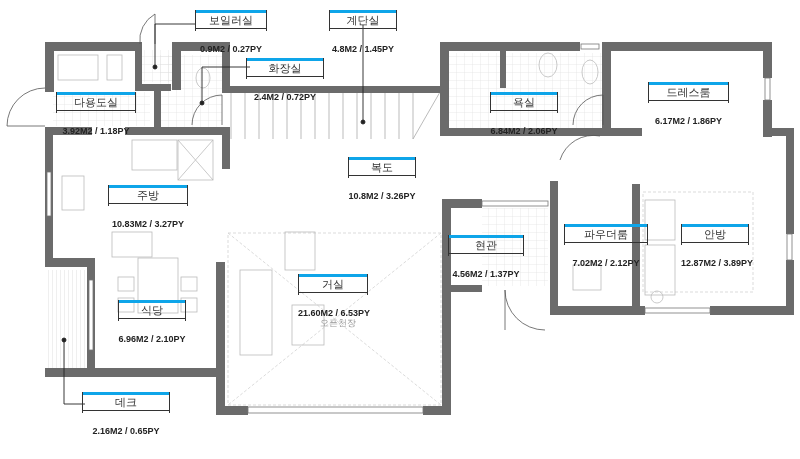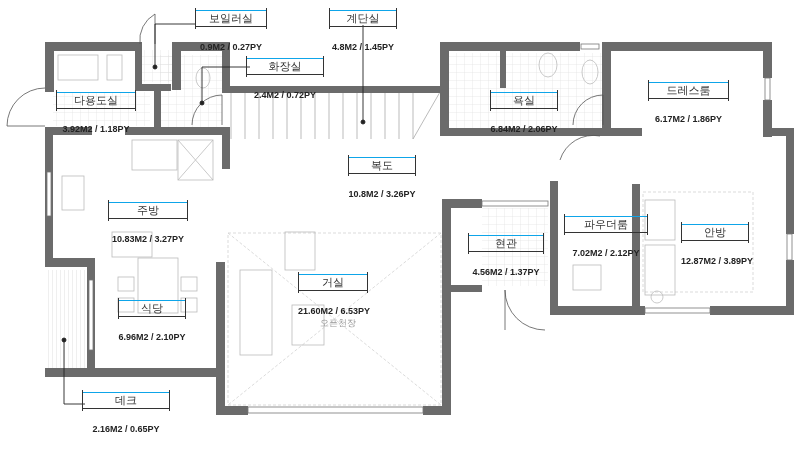--- a/index.html
+++ b/index.html
@@ -1,19 +1,19 @@
 <!DOCTYPE html>
 <html><head>
   <meta charset="utf-8">
   <style>
     html, body { margin: 0; padding: 0; background: #ffffff; }
     body { width: 800px; height: 459px; position: relative; overflow: hidden; font-family: "DejaVu Sans", "Liberation Sans", sans-serif; }
     #plan { position: absolute; left: 0; top: 0; width: 800px; height: 459px; }
     .label { position: absolute; text-align: center; }
-    .label .name-box { position: relative; border-top: 1px solid #0ea5e9; border-bottom: 1px solid #333; padding: 1px 0; margin: 0 auto; font-size: 11px; color: #333; line-height: 13px; }
+    .label .name-box { position: relative; border-top: 3px solid #0ea5e9; border-bottom: 1px solid #333; padding: 1px 0; margin: 0 auto; font-size: 11px; color: #333; line-height: 13px; }
     .label .name-box::before, .label .name-box::after { content: ""; position: absolute; top: -3px; bottom: -3px; width: 1px; background: #333; }
     .label .name-box::before { left: 0; }
     .label .name-box::after { right: 0; }
     .label .area { font-size: 9px; font-weight: bold; color: #222; white-space: nowrap; line-height: 11px; margin-top: 15px; font-family: "Liberation Sans", "DejaVu Sans", sans-serif; }
     .note { position: absolute; font-size: 9px; color: #999; }
   </style>
 </head>
 <body>
 
 <svg id="plan" viewBox="0 0 800 459" xmlns="http://www.w3.org/2000/svg">
@@ -194,29 +194,29 @@
   <div class="area">6.84M2 / 2.06PY</div>
 </div>
 <div class="label" style="left:648px; top:82px; width:81px;">
   <div class="name-box">드레스룸</div>
   <div class="area">6.17M2 / 1.86PY</div>
 </div>
 <div class="label" style="left:348px; top:157px; width:68px;">
   <div class="name-box">복도</div>
   <div class="area">10.8M2 / 3.26PY</div>
 </div>
-<div class="label" style="left:108px; top:202px; width:80px;">
+<div class="label" style="left:108px; top:185px; width:80px;">
   <div class="name-box">주방</div>
   <div class="area">10.83M2 / 3.27PY</div>
 </div>
-<div class="label" style="left:468px; top:235px; width:76px;">
+<div class="label" style="left:448px; top:235px; width:76px;">
   <div class="name-box">현관</div>
   <div class="area">4.56M2 / 1.37PY</div>
 </div>
-<div class="label" style="left:564px; top:216px; width:84px;">
+<div class="label" style="left:564px; top:224px; width:84px;">
   <div class="name-box">파우더룸</div>
   <div class="area">7.02M2 / 2.12PY</div>
 </div>
 <div class="label" style="left:681px; top:224px; width:68px;">
   <div class="name-box">안방</div>
   <div class="area">12.87M2 / 3.89PY</div>
 </div>
 <div class="label" style="left:298px; top:274px; width:70px;">
   <div class="name-box">거실</div>
   <div class="area">21.60M2 / 6.53PY</div>

